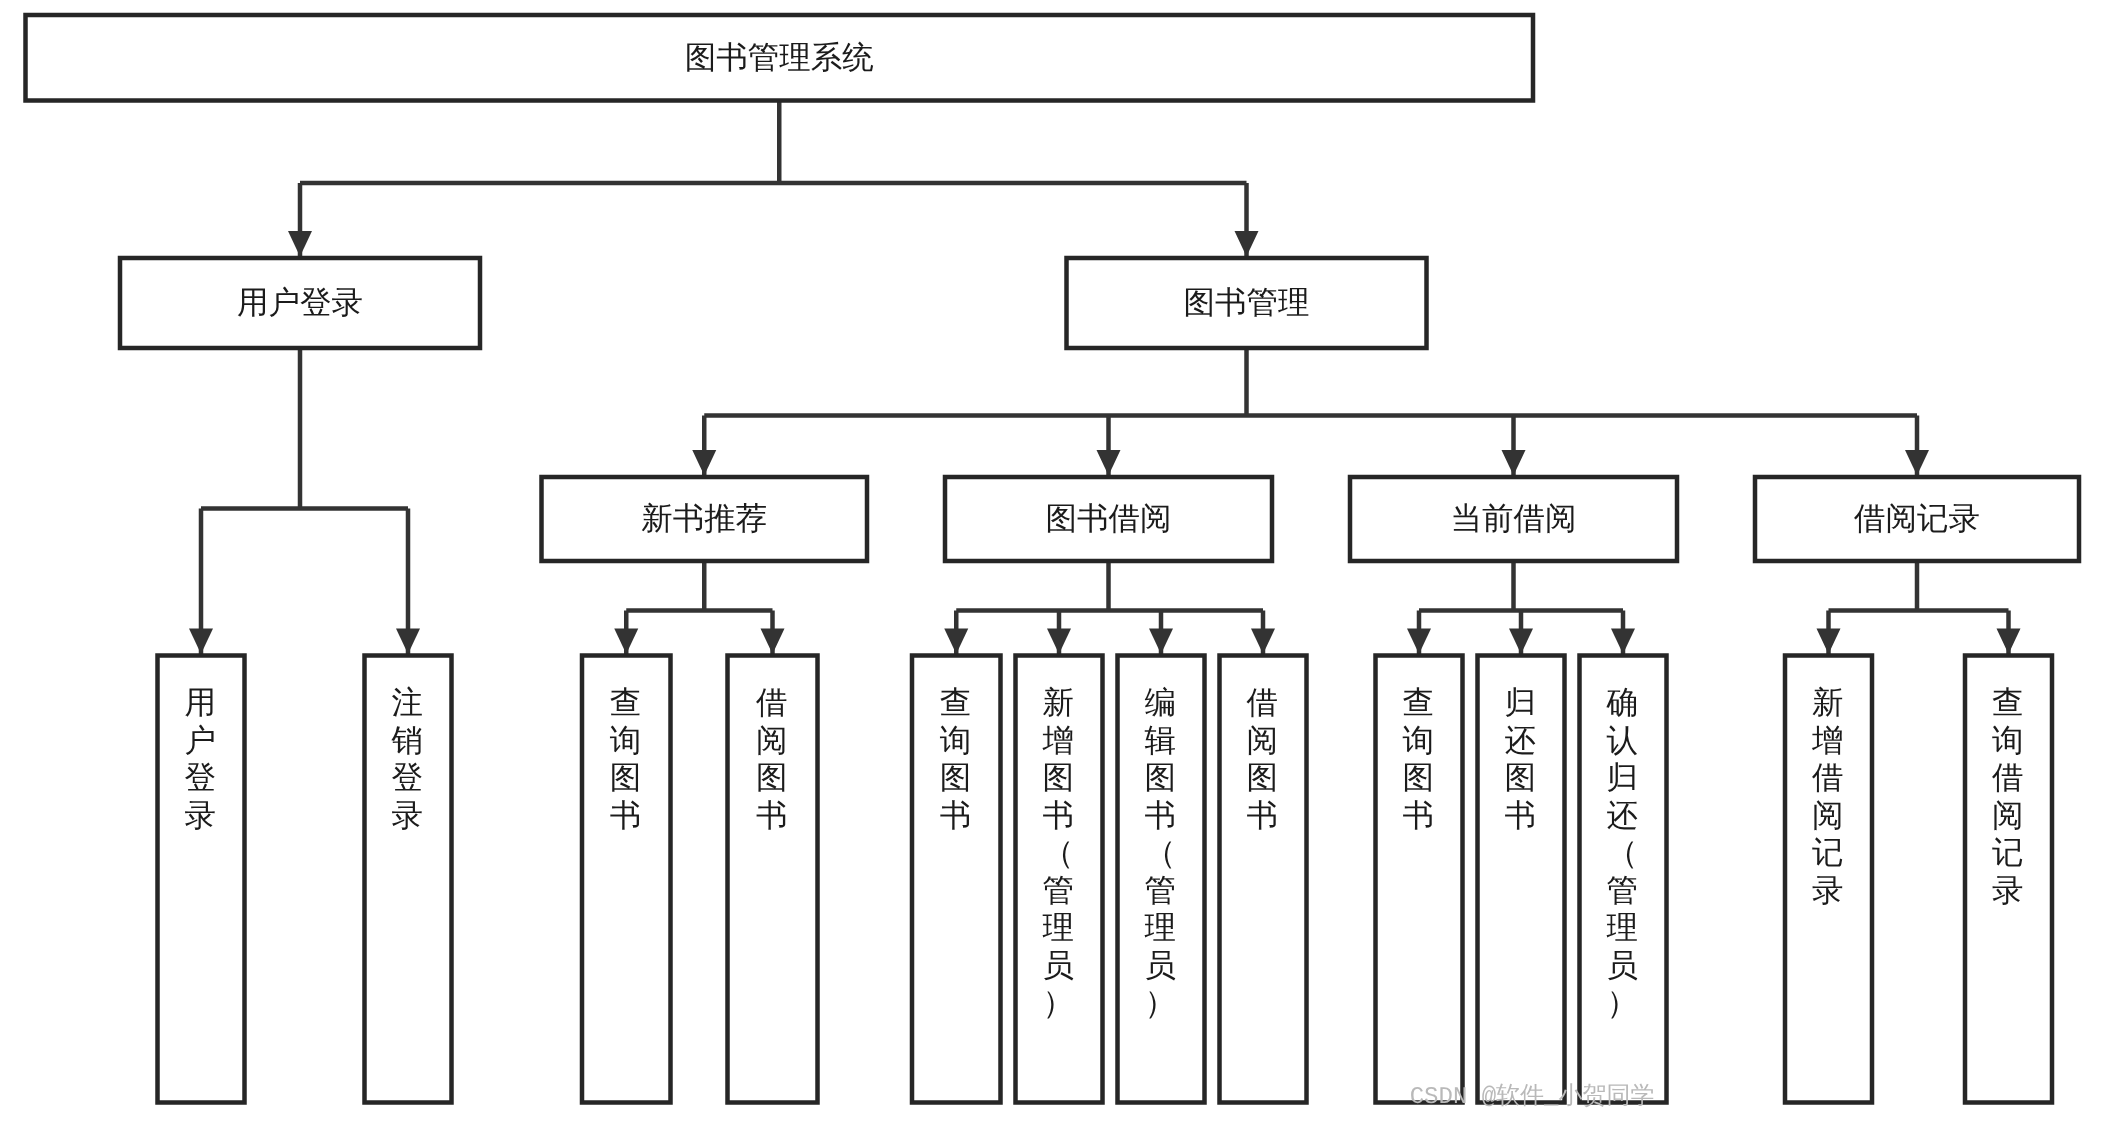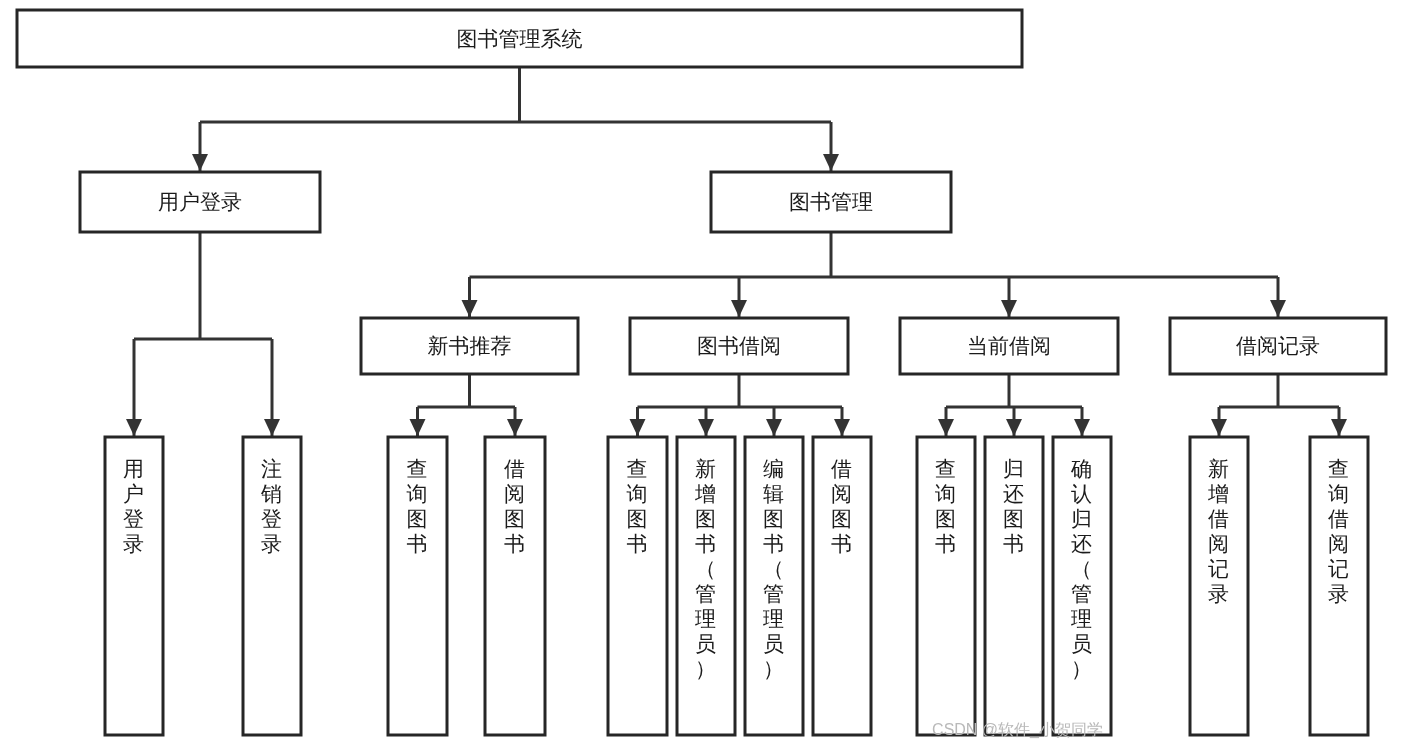--- a/index.html
+++ b/index.html
@@ -51,21 +51,21 @@
   .node-label.vertical {
     font-size: 21px;
     letter-spacing: 1px;
   }
   .watermark {
     position: absolute;
     right: 8px;
     bottom: 6px;
     color: #b9b9b9;
     font-size: 16px;
-    font-family: Liberation Sans, sans-serif;
+    font-family: Liberation Mono, monospace;
     white-space: nowrap;
     user-select: none;
   }
 </style>
 </head>
 <body>
 
 <div id="diagram-root">
   <svg id="tree-svg" viewBox="0 0 1405 747" xmlns="http://www.w3.org/2000/svg">
     <g id="edges-layer">

